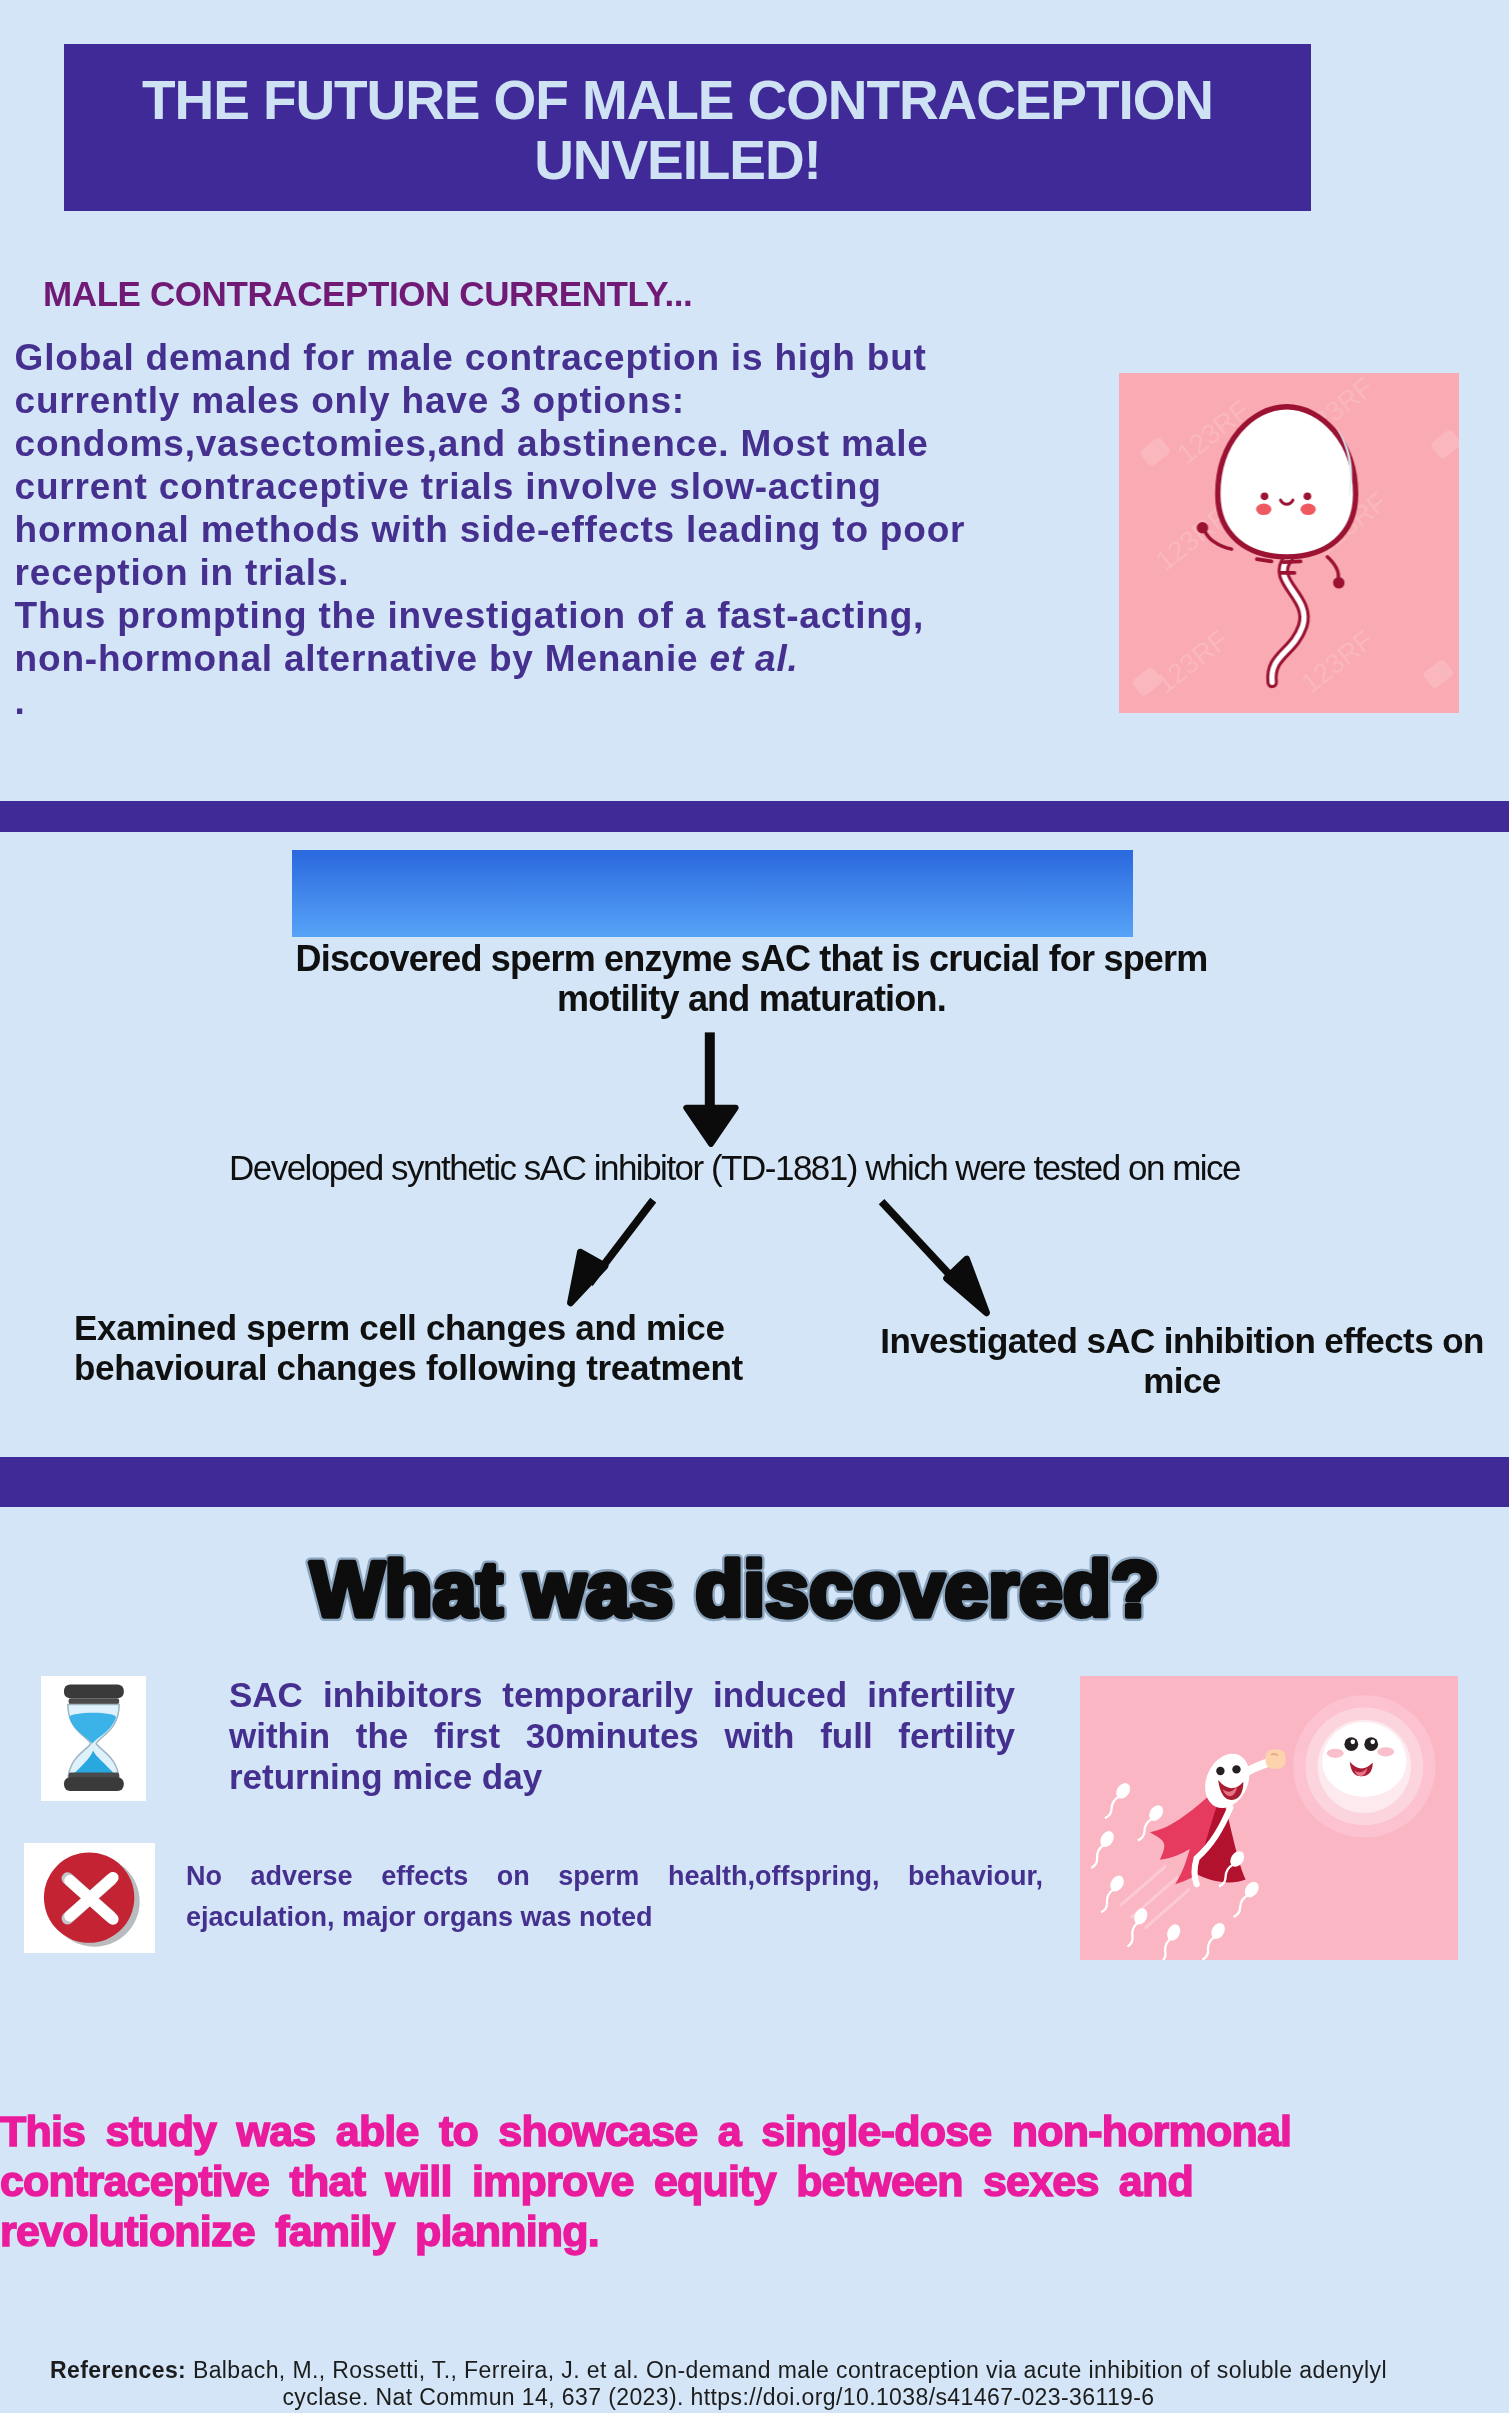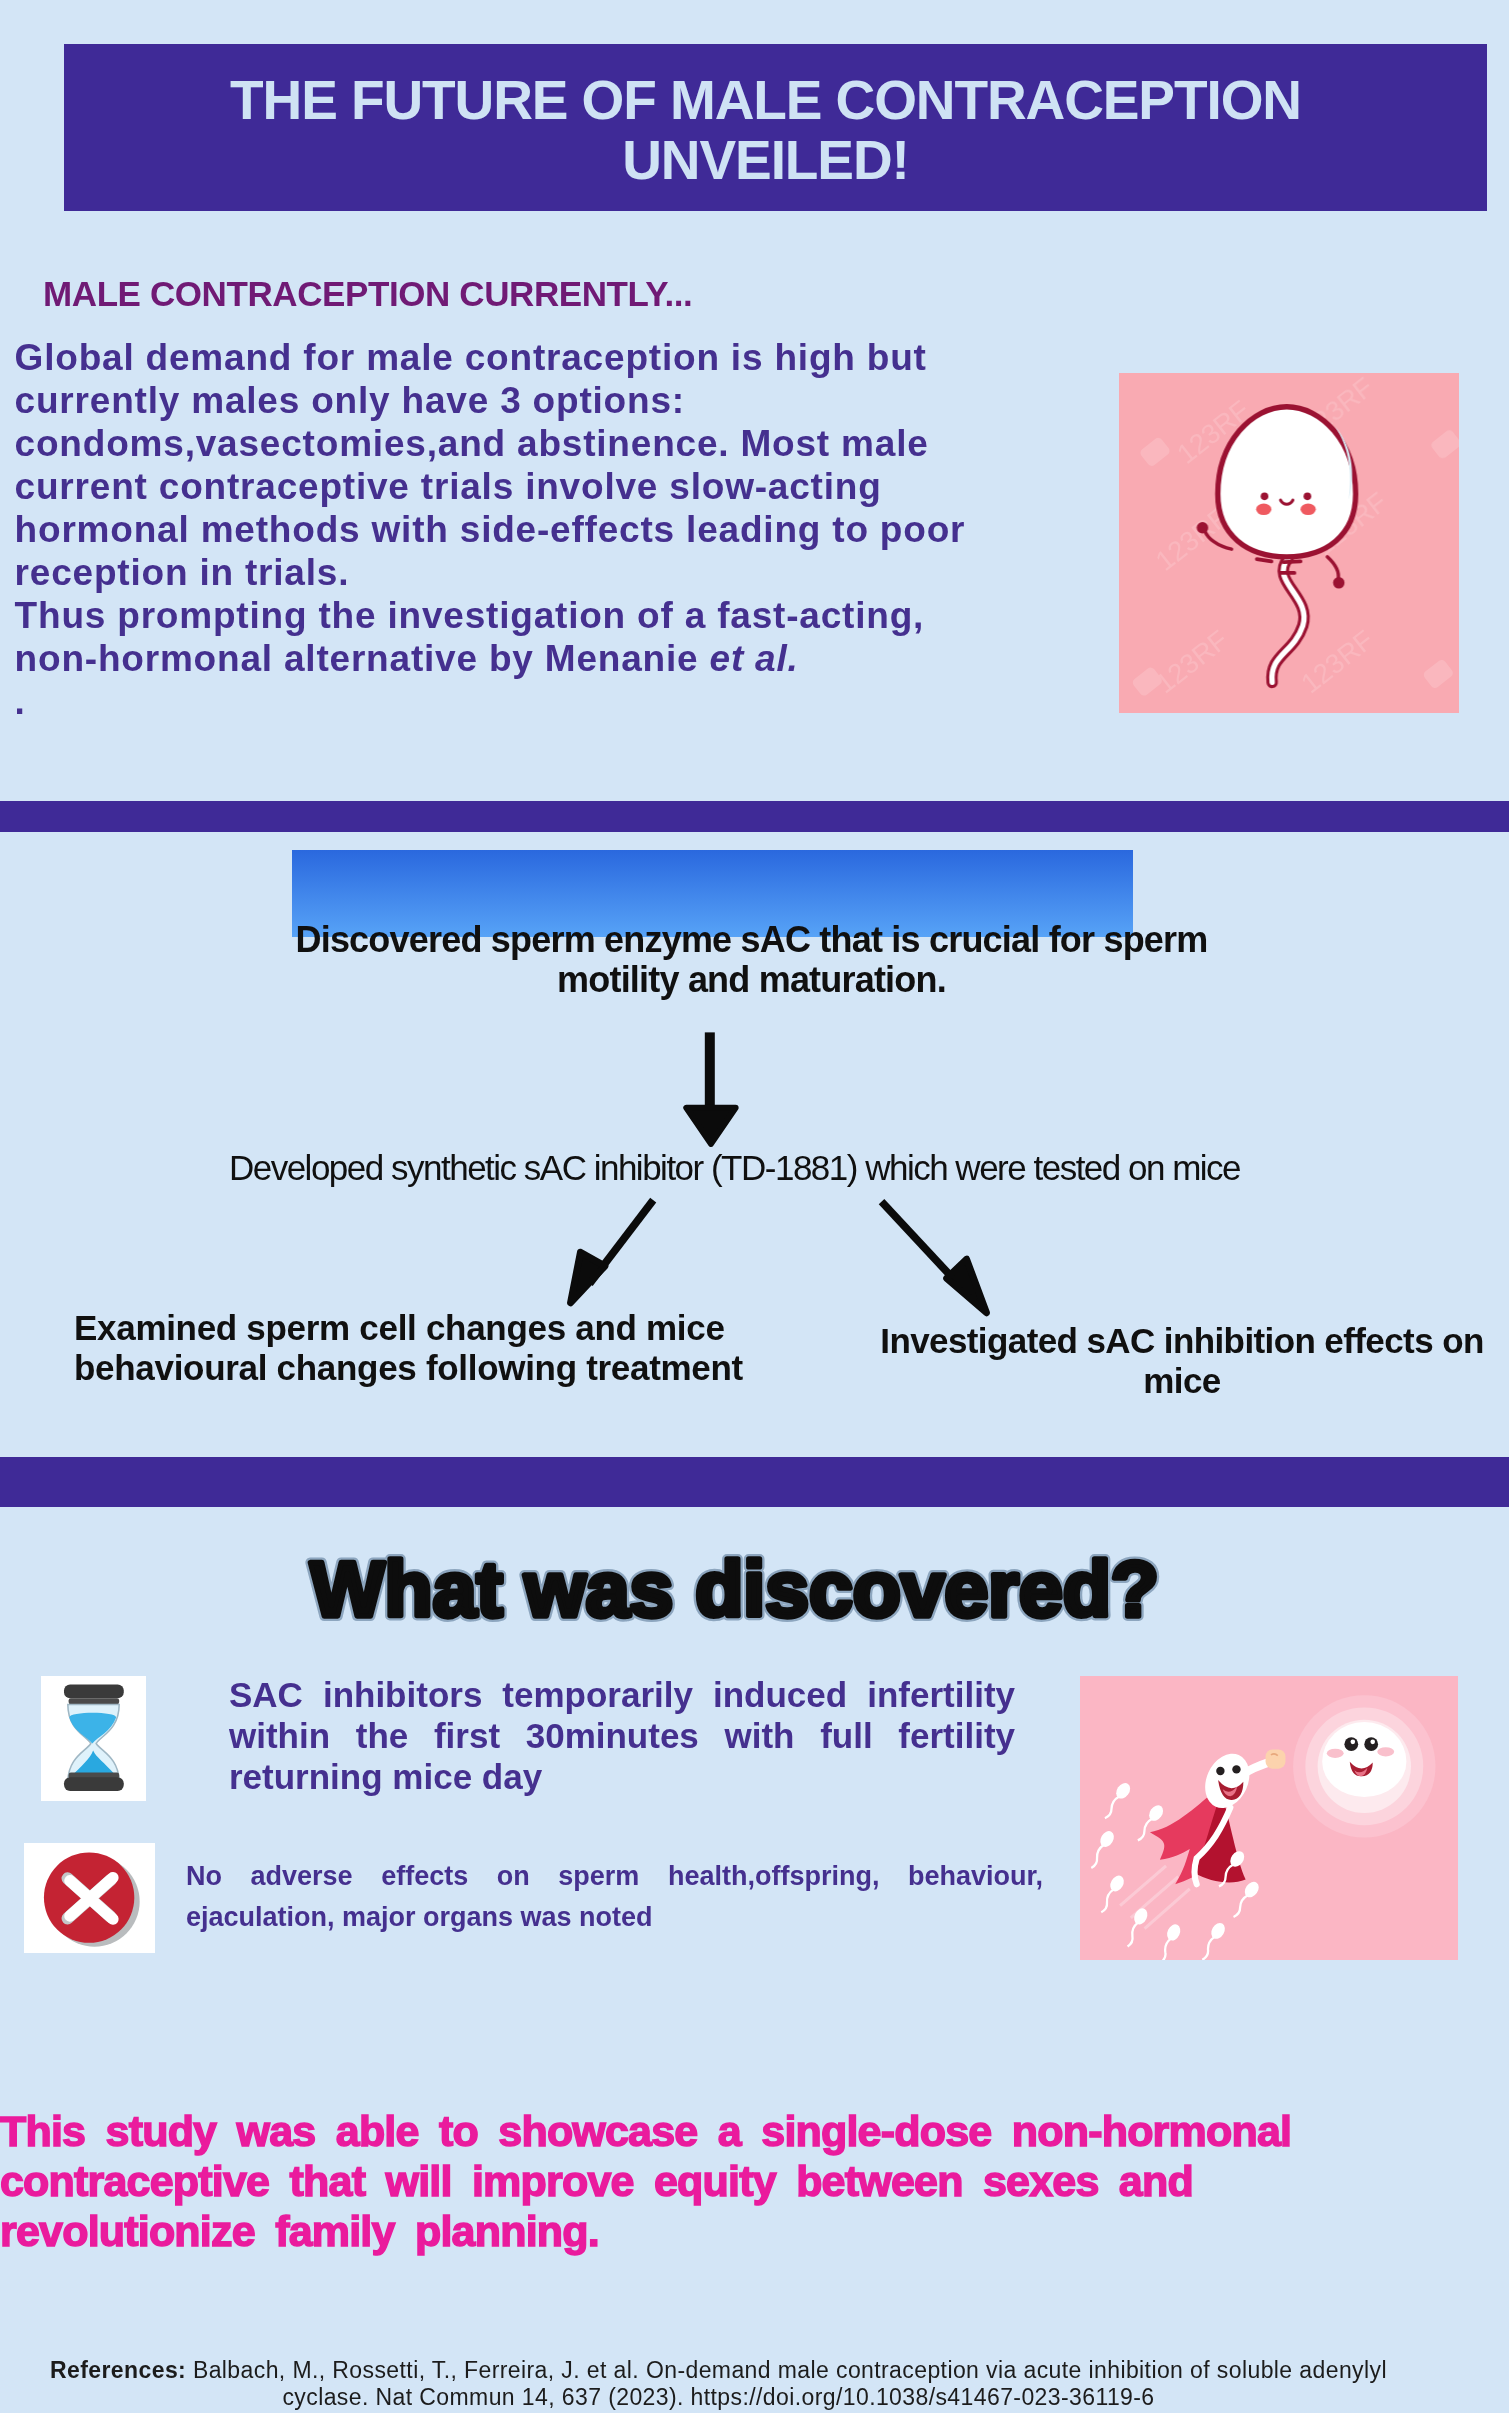--- a/index.html
+++ b/index.html
@@ -3,21 +3,21 @@
 <meta charset="utf-8">
 <style>
   html,body{margin:0;padding:0;}
   body{width:1509px;height:2413px;position:relative;background:#d3e5f6;
        font-family:"Liberation Sans", sans-serif;overflow:hidden;}
   .abs{position:absolute;}
 </style>
 </head>
 <body>
 
-<div class="abs" style="left:64px;top:44px;width:1423px;height:167px;background:#3f2a97;
+<div class="abs" style="left:64px;top:44px;width:1247px;height:167px;background:#3f2a97;
      display:flex;align-items:center;justify-content:center;text-align:center;">
   <div style="color:#cfe2f4;font-weight:bold;font-size:55px;line-height:60px;letter-spacing:-1.1px;padding-top:5.4px;padding-right:20px;">
     THE FUTURE OF MALE CONTRACEPTION<br>UNVEILED!
   </div>
 </div>
 
 <div class="abs" id="cyan" style="left:43px;top:274px;color:#701a75;font-weight:bold;font-size:35px;letter-spacing:-0.4px;">MALE CONTRACEPTION CURRENTLY...</div>
 
 <div class="abs" id="para" style="left:14.6px;top:320px;color:#45308f;font-weight:bold;font-size:37px;line-height:43px;letter-spacing:0.8px;margin-top:16px;">
 Global demand for male contraception is high but<br>
@@ -66,21 +66,21 @@
   <ellipse cx="189" cy="178" rx="10" ry="7.5" fill="#ef5a60"></ellipse>
   <ellipse cx="247" cy="178" rx="10" ry="7.5" fill="#ef5a60"></ellipse>
   <path d="M211 166 C 215 173, 223 173, 227 166" fill="none" stroke="#9b1232" stroke-width="4" stroke-linecap="round"></path>
 </svg>
 </div>
 
 <div class="abs" style="left:0;top:801px;width:1509px;height:31px;background:#3f2a97;"></div>
 
 <div class="abs" style="left:292px;top:850px;width:841px;height:87px;background:linear-gradient(180deg,#2a68de,#57a3f7);"></div>
 
-<div class="abs" id="flow1" style="left:0px;top:920px;width:1503px;text-align:center;color:#101010;font-weight:bold;font-size:36px;line-height:40px;letter-spacing:-0.8px;">
+<div class="abs" id="flow1" style="left:0px;top:939px;width:1503px;text-align:center;color:#101010;font-weight:bold;font-size:36px;line-height:40px;letter-spacing:-0.8px;">
 Discovered sperm enzyme sAC that is crucial for sperm<br>motility and maturation.
 </div>
 
 <svg class="abs" style="left:674px;top:1027px;" width="77" height="123" viewBox="0 0 100 160">
   <rect x="40" y="7" width="13" height="102" fill="#0b0b0b"></rect>
   <path d="M16 105 L 80 105 L 48 152 Z" fill="#0b0b0b" stroke="#0b0b0b" stroke-width="8" stroke-linejoin="round"></path>
 </svg>
 
 <div class="abs" id="flow2" style="left:0px;top:1148px;width:1469px;text-align:center;color:#101010;font-weight:normal;font-size:35px;letter-spacing:-1.5px;">
 Developed synthetic sAC inhibitor (TD-1881) which were tested on mice

